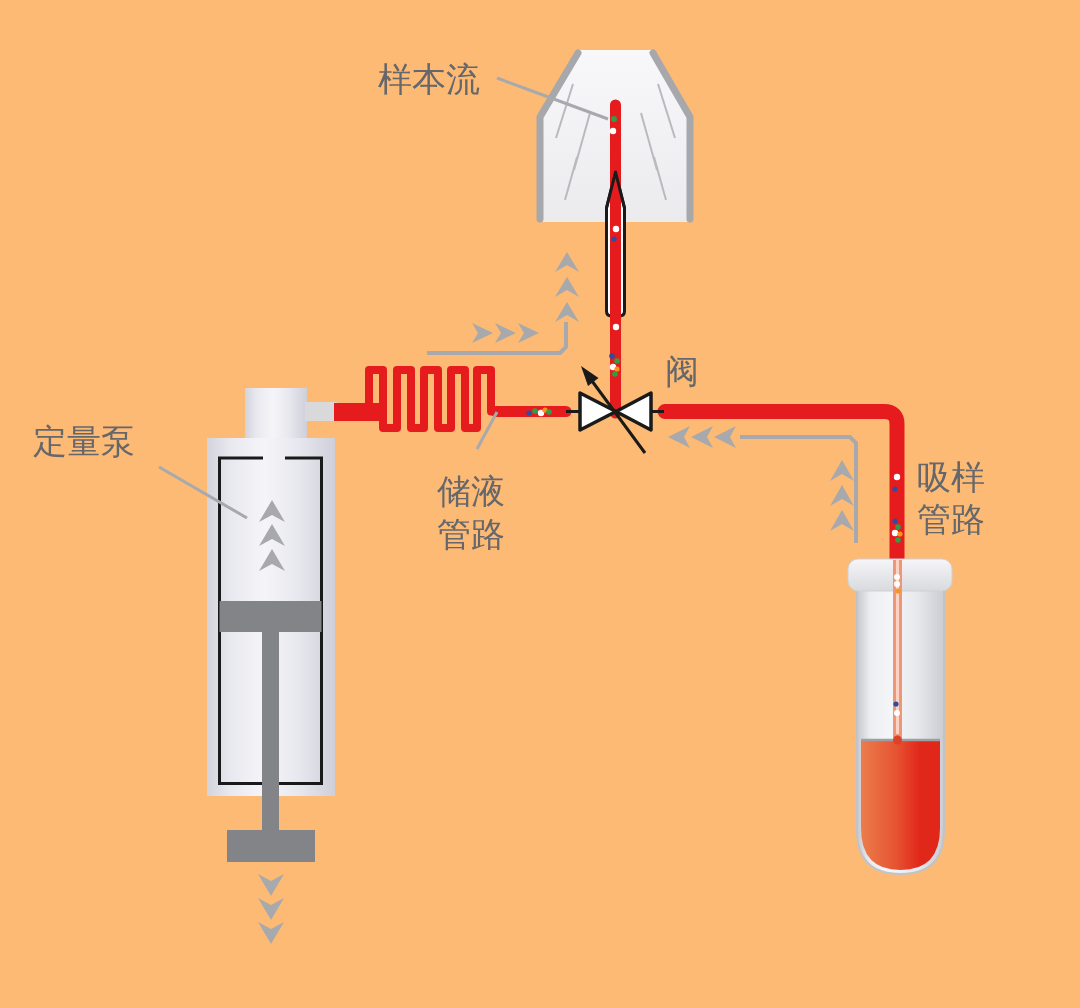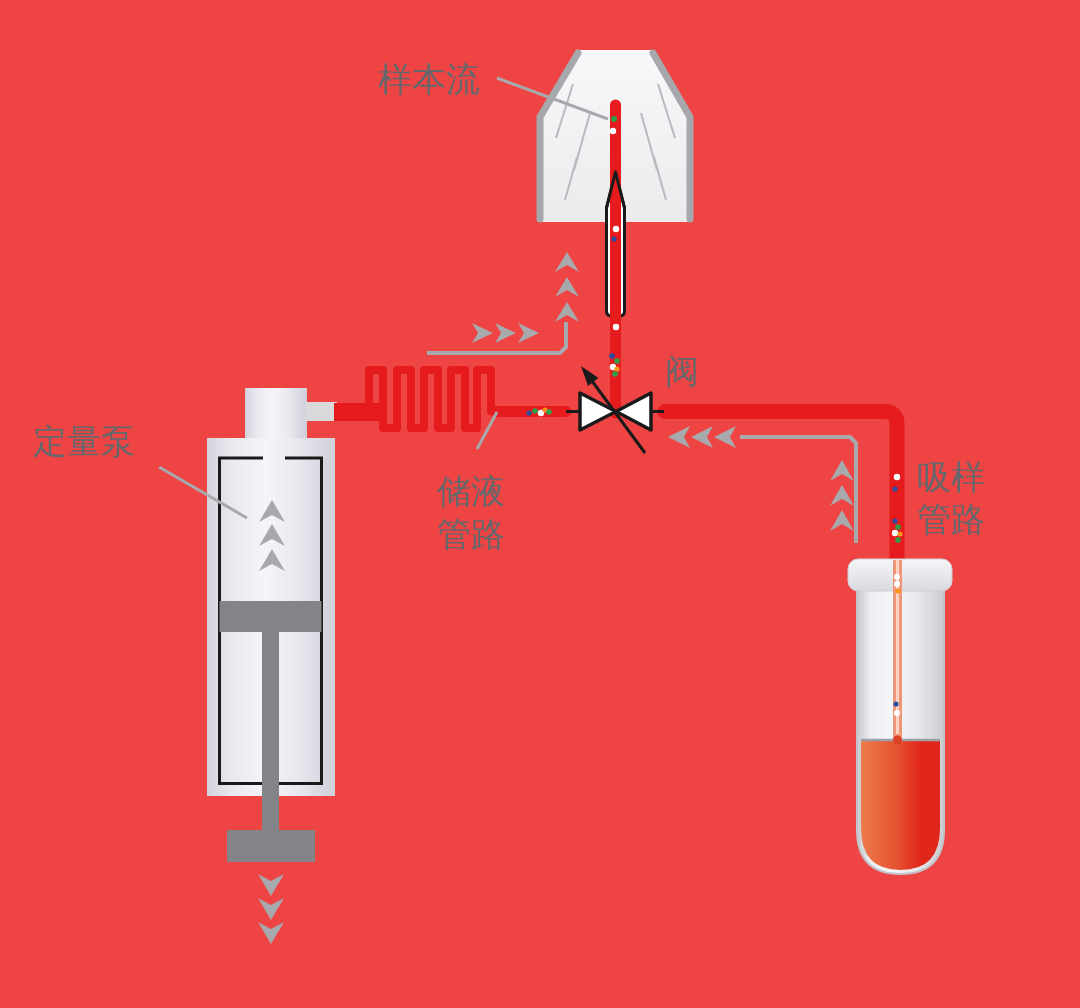--- a/index.html
+++ b/index.html
@@ -1,16 +1,16 @@
 <!DOCTYPE html>
 <html><head>
 <meta charset="utf-8">
 <style>
   html,body{margin:0;padding:0;background:#ffffff;}
-  .stage{position:relative;width:1080px;height:1008px;background:#ef4444;overflow:hidden;
+  .stage{position:relative;width:1080px;height:1008px;background:#fdba74;overflow:hidden;
          font-family:"Liberation Sans", sans-serif;}
   text{font-family:"Liberation Sans", sans-serif;fill:#66676b;}
   .lbl{font-size:34px;}
 </style>
 </head>
 <body>
 
 <div class="stage">
 <svg width="1080" height="1008" viewBox="0 0 1080 1008" xmlns="http://www.w3.org/2000/svg">
   <defs>

